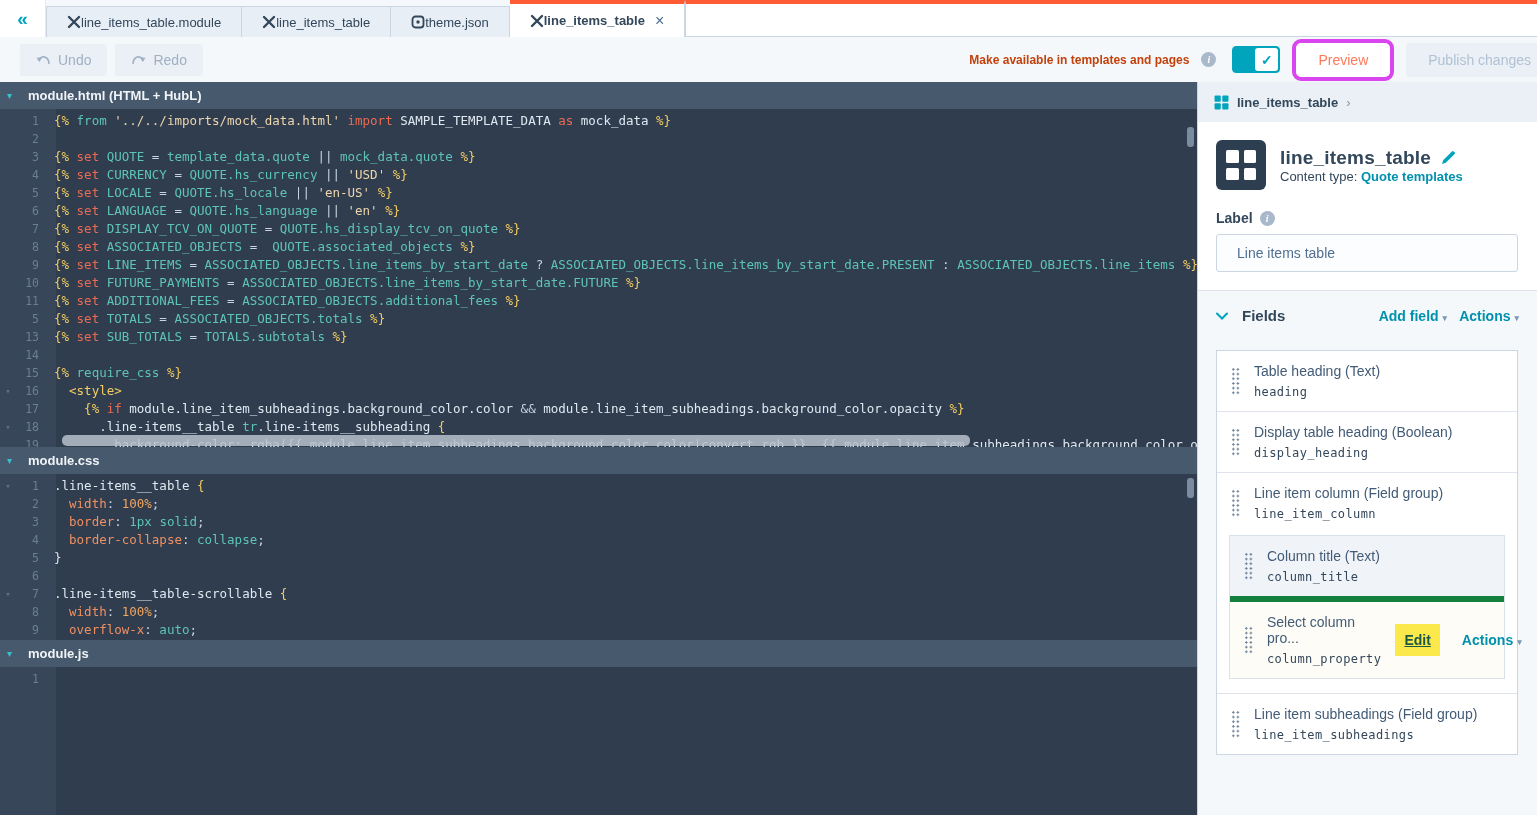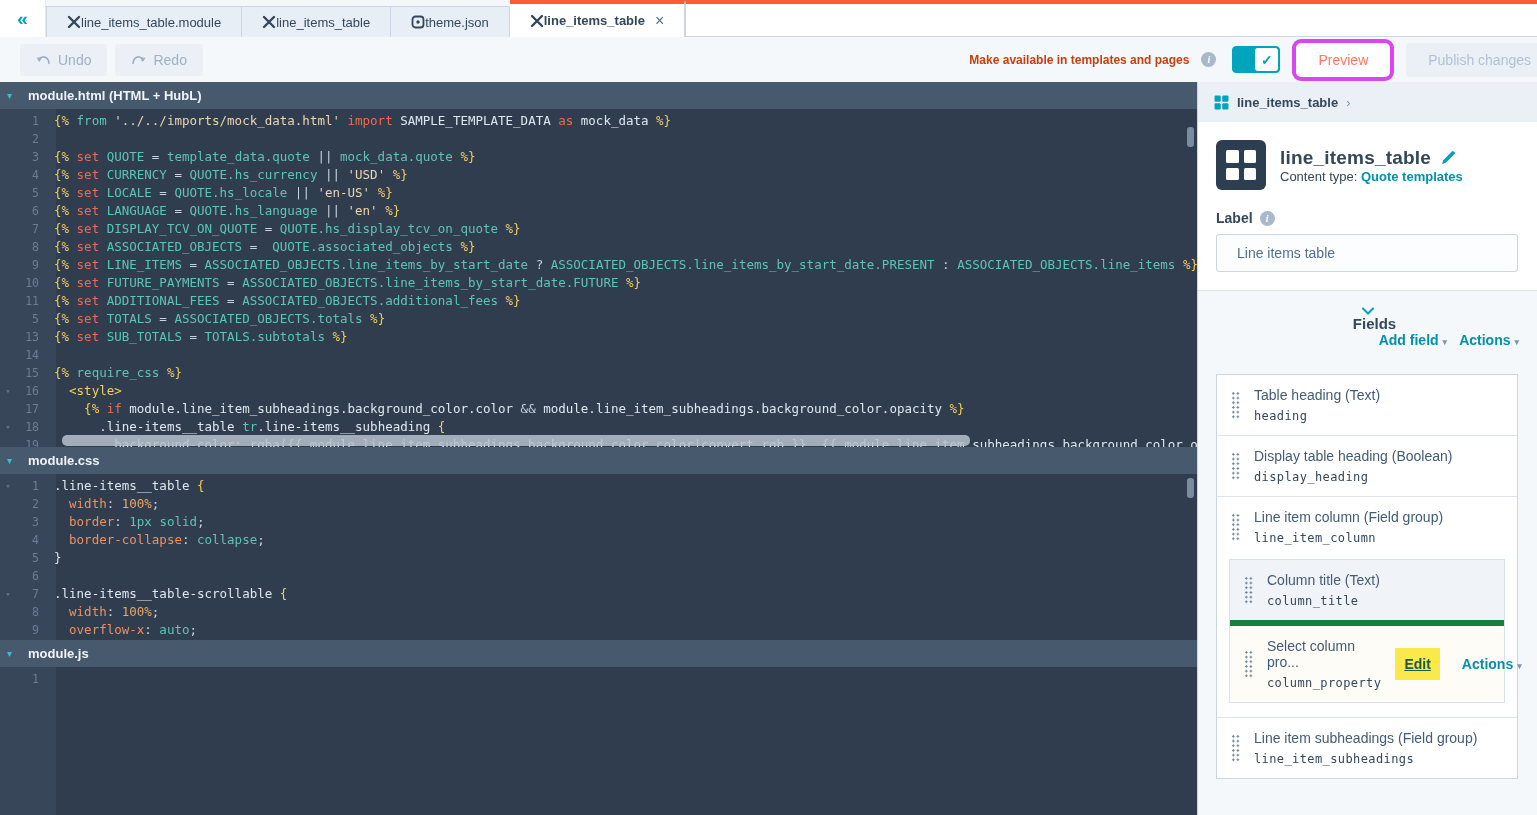--- a/index.html
+++ b/index.html
@@ -85,21 +85,21 @@
   .mod-title { font-size:19px; font-weight:bold; color:#33475b; letter-spacing:.2px; }
   .mod-sub { font-size:13px; color:#33475b; }
   .mod-sub .ct-link { color:#0091ae; font-weight:bold; cursor:pointer; }
   .label-row { display:flex; align-items:center; gap:7px; padding:10px 18px 8px 18px; }
   .label-txt { font-size:14px; font-weight:bold; color:#33475b; }
   .text-input { margin:0 18px; width:302px; height:38px; border:1px solid #cbd6e2; border-radius:3px;
     background:#fbfdfe; font-size:14px; color:#516f90; padding:0 20px;
     font-family:"Liberation Sans", sans-serif; }
   .fields-area { margin-top:18px; background:#f5f8fa; border-top:1px solid #dfe3eb;
     height:100%; }
-  .fields-head { display:flex; align-items:center; padding:16px 18px 12px 18px;flex-direction:column; }
+  .fields-head { display:flex; align-items:center; padding:16px 18px 12px 18px; }
   .fields-title { font-size:15px; font-weight:bold; color:#33475b; margin-left:14px; }
   .fields-links { margin-left:auto; display:flex; gap:12px; align-items:flex-start; }
   .tlink { color:#0091ae; font-size:14px; font-weight:bold; cursor:pointer; }
   .caret { color:#7c98b6; font-size:9px; margin-left:4px; }
   .search-wrap { position:relative; margin:10px 18px 0 18px; }
   .search-input { width:302px; height:38px; border:1px solid #cbd6e2; border-radius:3px;
     background:#fff; font-size:15px; color:#516f90; padding:0 38px 0 12px;
     font-family:"Liberation Sans", sans-serif; }
   .search-input::placeholder { color:#99acc2; }
   .search-icon { position:absolute; right:11px; top:10px; }

